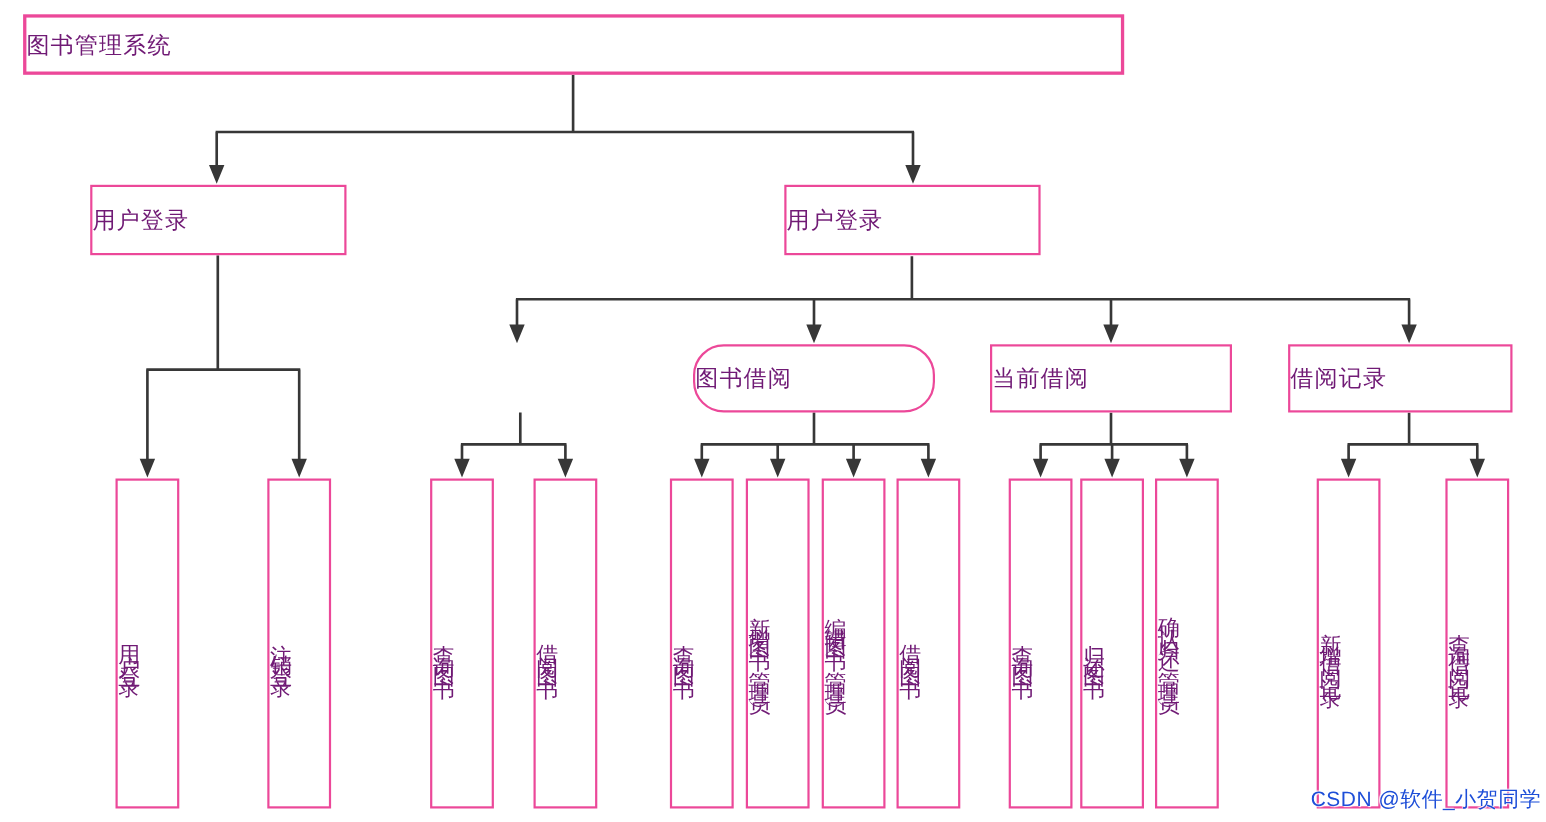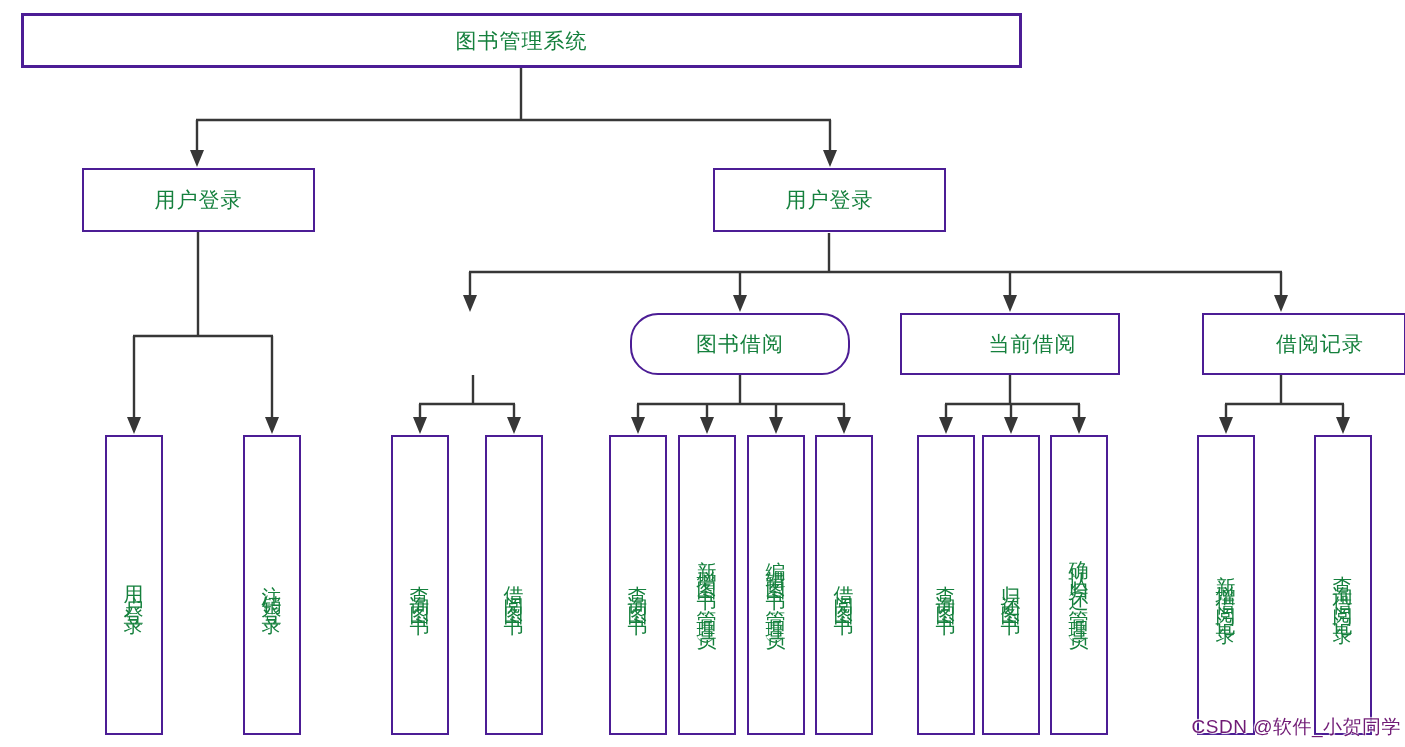--- a/index.html
+++ b/index.html
@@ -8,47 +8,46 @@
     width: 1405px;
     height: 747px;
     background: #ffffff;
     font-family: "Liberation Sans", "DejaVu Sans", sans-serif;
     overflow: hidden;
   }
   .wires { position: absolute; left: 0; top: 0; }
   .node {
     position: absolute;
     background: #ffffff;
-    border: 2px solid #4c1d95;
+    border: 2px solid #ec4899;
     box-sizing: border-box;
     display: flex;
     align-items: center;
-    justify-content: center;
-    color: #15803d;
+    color: #701a75;
     font-size: 21px;
     letter-spacing: 1px;
   }
   .node.root { border-width: 3px; }
   .node.leaf {
     font-size: 20px;
   }
   .node.leaf .vtext {
     writing-mode: vertical-rl;
     text-orientation: mixed;
     letter-spacing: 10px;
     margin-bottom: -10px;
     line-height: 1;
     white-space: nowrap;
   }
   .watermark {
     position: absolute;
     top: 714px;
     right: 4px;
     font-size: 19px;
-    color: #701a75;
+    color: #1d4ed8;
     letter-spacing: 0.5px;
     text-shadow: 1px 1px 1px #ffffff, -1px -1px 1px #ffffff;
     z-index: 5;
     white-space: nowrap;
   }
 </style>
 </head>
 <body>
 
 <div class="stage">
@@ -77,24 +76,24 @@
   <div class="node" style="left:82px; top:168px; width:233px; height:64px;">
     <span>用户登录</span>
   </div>
   <div class="node" style="left:713px; top:168px; width:233px; height:64px;">
     <span>用户登录</span>
   </div>
 
   <div class="node" style="left:630px; top:313px; width:220px; height:62px;border-radius:28px;">
     <span>图书借阅</span>
   </div>
-  <div class="node" style="left:900px; top:313px; width:220px; height:62px;padding-left:45px;">
+  <div class="node" style="left:900px; top:313px; width:220px; height:62px;">
     <span>当前借阅</span>
   </div>
-  <div class="node" style="left:1202px; top:313px; width:204px; height:62px;padding-left:32px;">
+  <div class="node" style="left:1171px; top:313px; width:204px; height:62px;">
     <span>借阅记录</span>
   </div>
 
   <div class="node leaf" style="left:105px; top:435px; width:58px; height:300px;">
     <span class="vtext">用户登录</span>
   </div>
   <div class="node leaf" style="left:243px; top:435px; width:58px; height:300px;">
     <span class="vtext">注销登录</span>
   </div>
 

